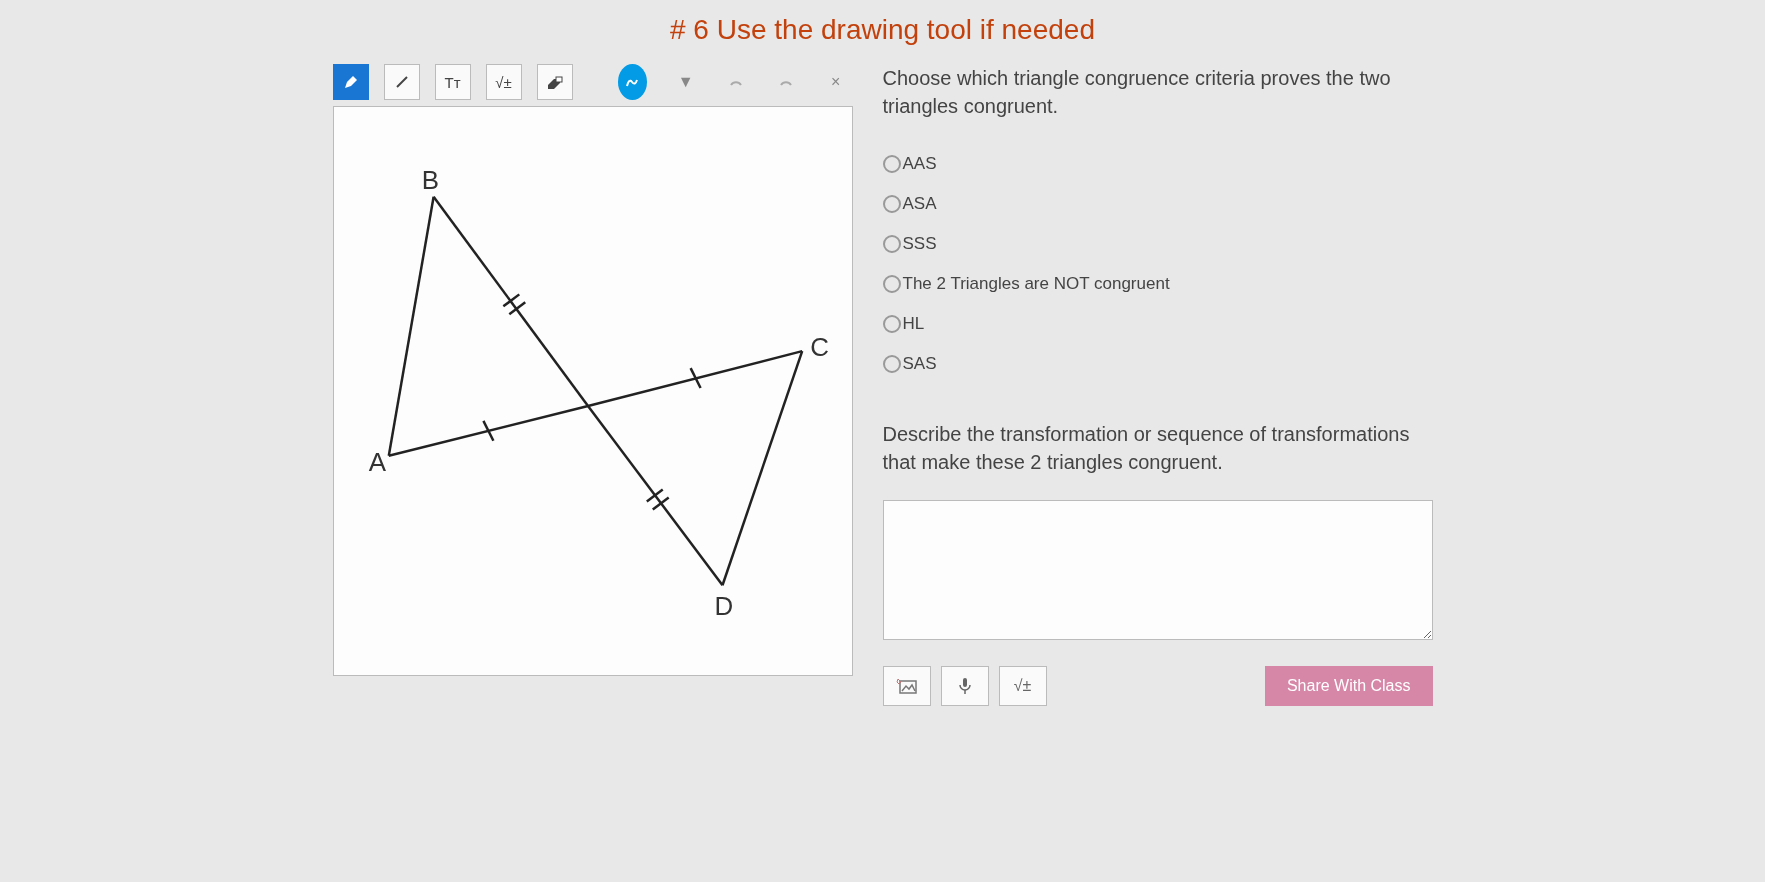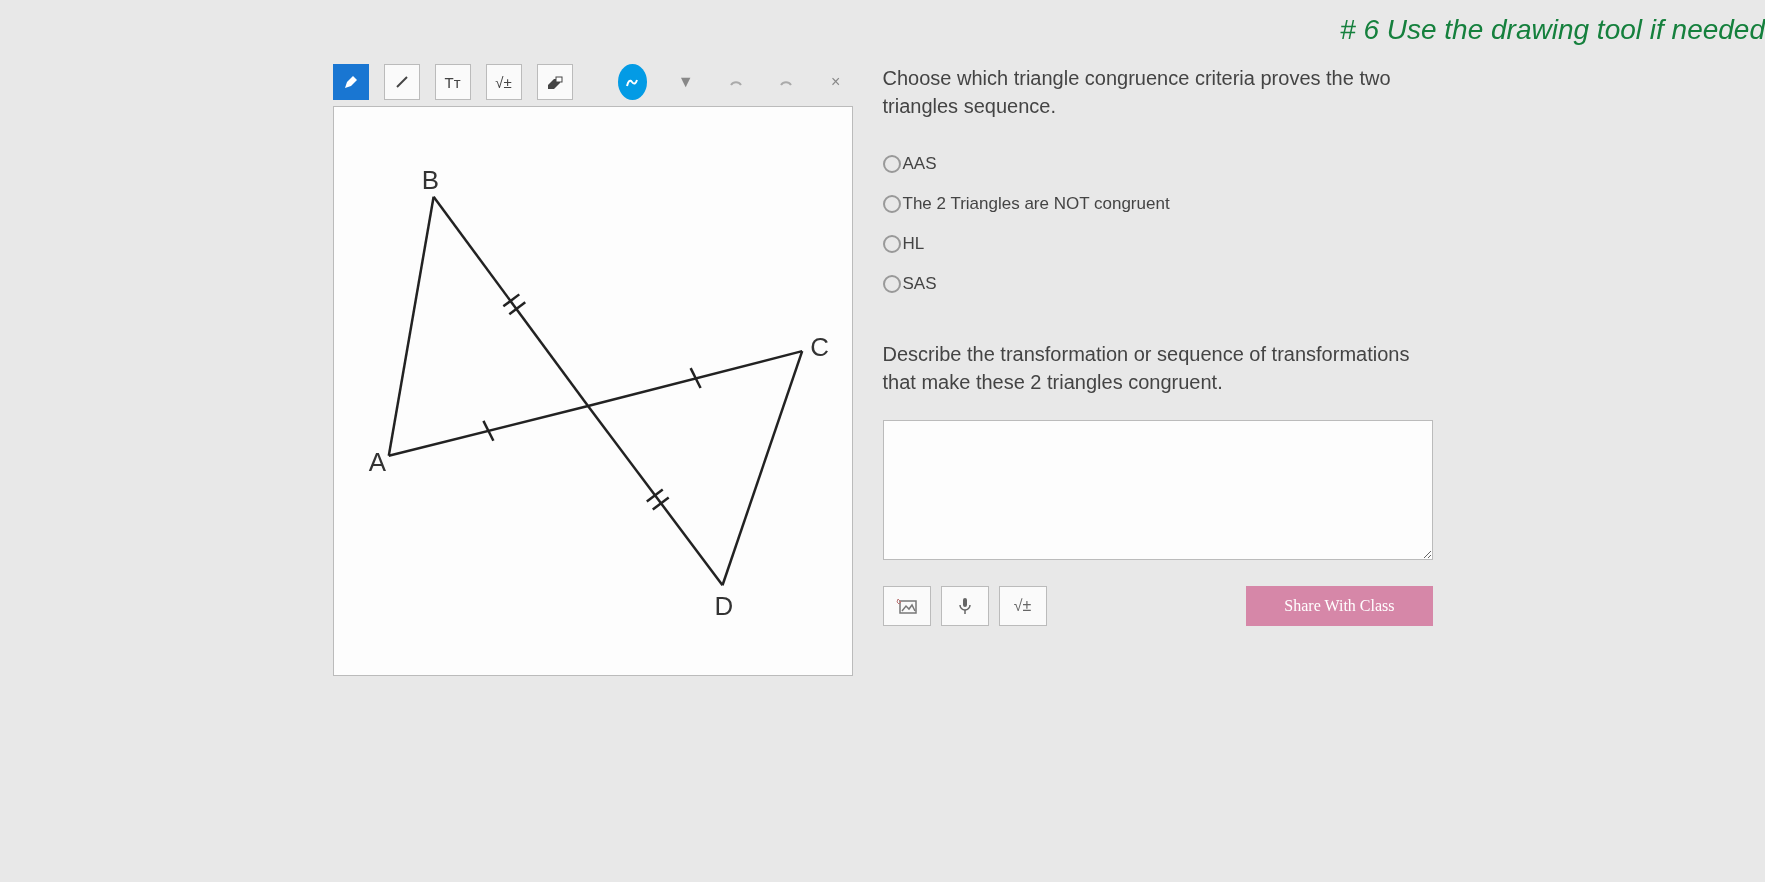--- a/index.html
+++ b/index.html
@@ -4,26 +4,25 @@
   <style>
     * { box-sizing: border-box; margin: 0; padding: 0; }
     body {
       font-family: Arial, Helvetica, sans-serif;
       background: #e8e8e8;
       width: 1765px;
       height: 882px;
       overflow: hidden;
     }
     .page-title {
-      text-align: right;
+      text-align: center;
       font-size: 28px;
-      color: #15803d;
+      color: #c2410c;
       padding: 14px 0 18px;
       font-weight: 400;
-      font-style: italic;
     }
     .main-container {
       display: flex;
       justify-content: center;
       gap: 20px;
       padding: 0 60px;
     }
     .left-panel {
       width: 520px;
     }
@@ -145,29 +144,28 @@
       display: flex;
       align-items: center;
       justify-content: center;
       cursor: pointer;
       color: #666;
       font-size: 16px;
     }
     .share-btn {
       margin-left: auto;
       height: 40px;
-      padding: 0 38px;
+      padding: 0 22px;
       background: #d687a8;
       color: #fff;
       border: none;
       font-size: 16px;
       cursor: pointer;
       display: flex;
       align-items: center;
-      font-family: Liberation Serif, serif;
     }
     .vertex-label {
       font-family: Arial, sans-serif;
       font-size: 26px;
       fill: #333;
     }
     .tri-line {
       stroke: #222;
       stroke-width: 2.5;
       fill: none;
@@ -254,26 +252,34 @@
 
         <text class="vertex-label" x="35" y="365">A</text>
         <text class="vertex-label" x="88" y="82">B</text>
         <text class="vertex-label" x="478" y="250">C</text>
         <text class="vertex-label" x="382" y="510">D</text>
       </svg>
     </div>
   </div>
 
   <div class="right-panel">
-    <div class="question-prompt">Choose which triangle congruence criteria proves the two triangles sequence.</div>
+    <div class="question-prompt">Choose which triangle congruence criteria proves the two triangles congruent.</div>
 
     <div class="radio-group">
       <div class="radio-option">
         <div class="radio-circle"></div>
         <div class="radio-label">AAS</div>
+      </div>
+      <div class="radio-option">
+        <div class="radio-circle"></div>
+        <div class="radio-label">ASA</div>
+      </div>
+      <div class="radio-option">
+        <div class="radio-circle"></div>
+        <div class="radio-label">SSS</div>
       </div>
       <div class="radio-option">
         <div class="radio-circle"></div>
         <div class="radio-label">The 2 Triangles are NOT congruent</div>
       </div>
       <div class="radio-option">
         <div class="radio-circle"></div>
         <div class="radio-label">HL</div>
       </div>
       <div class="radio-option">

